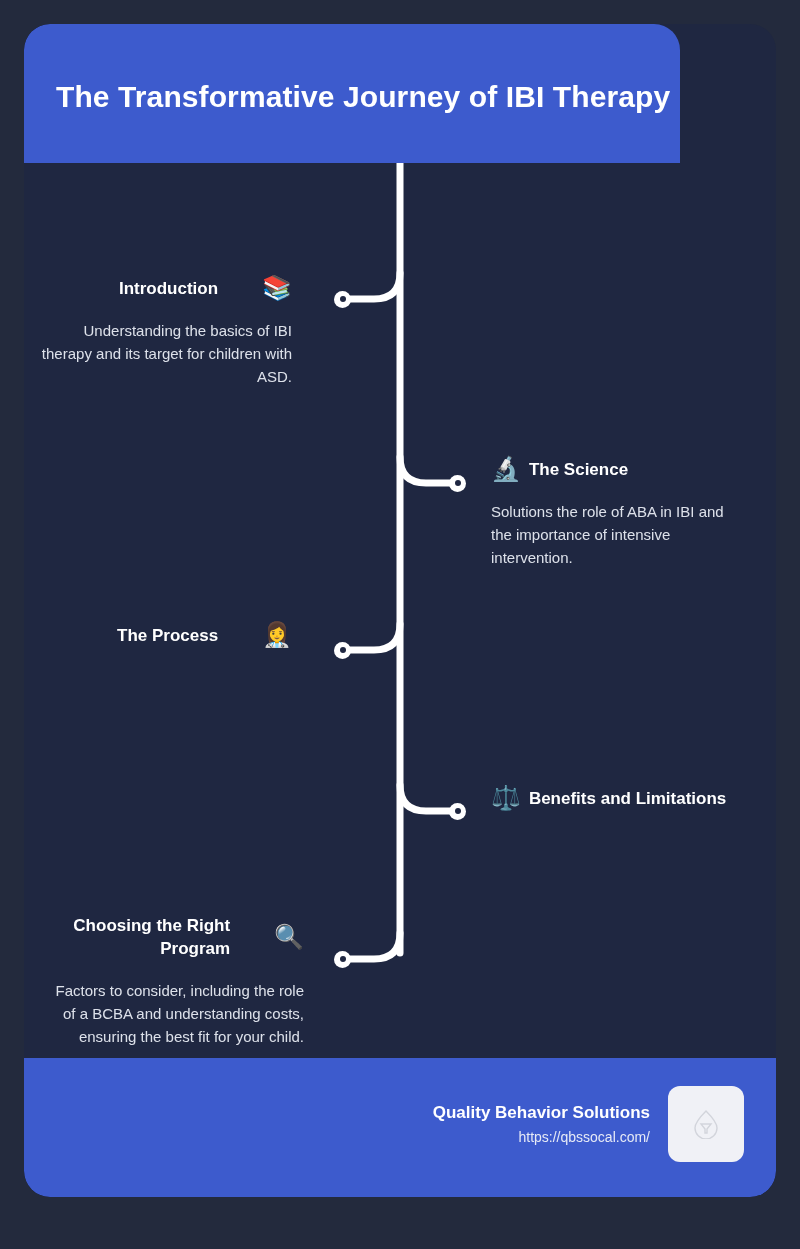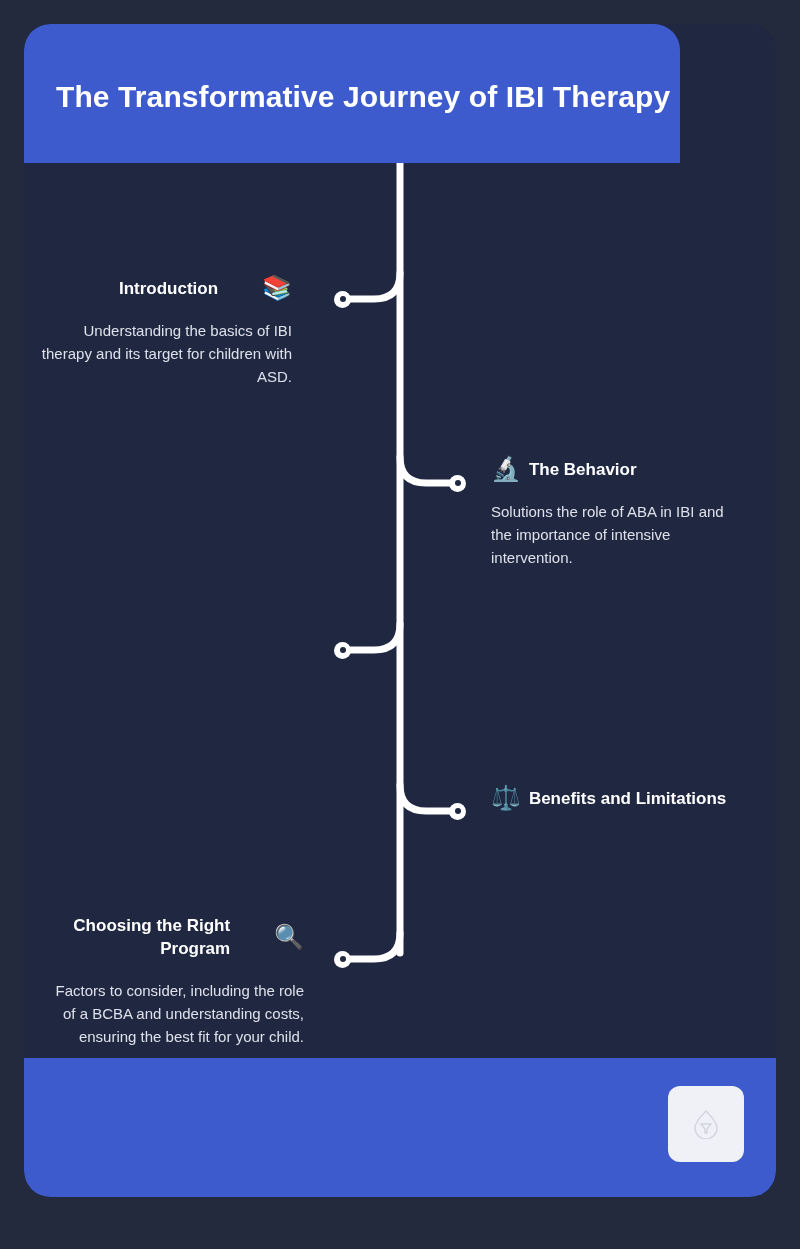--- a/index.html
+++ b/index.html
@@ -207,26 +207,30 @@
       <div class="entry-head">
         <span class="entry-title">Introduction</span>
         <span class="entry-icon">📚</span>
       </div>
       <div class="entry-desc">Understanding the basics of IBI therapy and its target for children with ASD.</div>
     </div>
 
     <div class="entry right" style="left:467px; top:294px;">
       <div class="entry-head">
         <span class="entry-icon">🔬</span>
-        <span class="entry-title">The Behavior</span>
+        <span class="entry-title">The Science</span>
       </div>
       <div class="entry-desc">Solutions the role of ABA in IBI and the importance of intensive intervention.</div>
     </div>
 
     <div class="entry left" style="left:16px; top:460px;">
+      <div class="entry-head">
+        <span class="entry-title">The Process</span>
+        <span class="entry-icon">👩‍⚕️</span>
+      </div>
     </div>
 
     <div class="entry right" style="left:467px; top:623px;">
       <div class="entry-head">
         <span class="entry-icon">⚖️</span>
         <span class="entry-title">Benefits and Limitations</span>
       </div>
     </div>
 
     <div class="entry left" style="left:28px; top:751px;">
@@ -234,20 +238,24 @@
         <span class="entry-title">Choosing the Right Program</span>
         <span class="entry-icon">🔍</span>
       </div>
       <div class="entry-desc">Factors to consider, including the role of a BCBA and understanding costs, ensuring the best fit for your child.</div>
     </div>
 
   </div>
 
   <div class="footer">
     <div class="footer-inner">
+      <div class="footer-text">
+        <div class="footer-brand">Quality Behavior Solutions</div>
+        <div class="footer-url">https://qbssocal.com/</div>
+      </div>
       <div class="footer-logo">
         <svg width="26" height="30" viewBox="0 0 26 30">
           <path d="M13 2 C6 9 2 14 2 19 a11 11 0 0 0 22 0 C24 14 20 9 13 2 Z" fill="none" stroke="#6b7280" stroke-width="1.4"></path>
           <path d="M8 15 h10 l-4 5 v4 h-2 v-4 Z" fill="none" stroke="#6b7280" stroke-width="1.4"></path>
         </svg>
       </div>
     </div>
   </div>
 
 </div>

